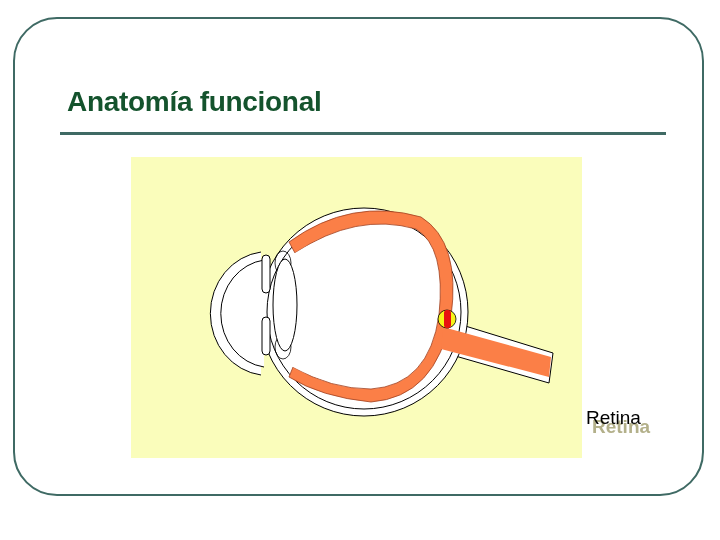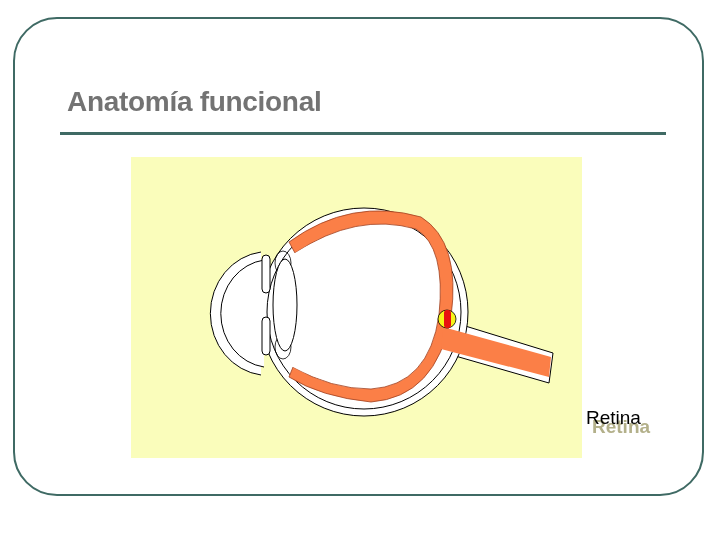--- a/index.html
+++ b/index.html
@@ -1,18 +1,18 @@
 <!DOCTYPE html>
 <html><head>
 <meta charset="utf-8">
 <style>
   html, body { margin: 0; padding: 0; }
   body { width: 720px; height: 540px; background: #ffffff; position: relative; overflow: hidden; font-family: "Liberation Sans", sans-serif; }
   .frame { position: absolute; left: 13px; top: 17px; width: 691px; height: 479px; border: 2px solid #3f6a64; border-radius: 44px; box-sizing: border-box; }
-  .title { position: absolute; left: 67px; top: 86px; font-size: 28px; font-weight: bold; color: #737373; letter-spacing: -0.3px; }
+  .title { position: absolute; left: 67px; top: 86px; font-size: 28px; font-weight: bold; color: #14532d; letter-spacing: -0.3px; }
   .rule { position: absolute; left: 60px; top: 132px; width: 606px; height: 3px; background: #3f6a64; }
   .panel { position: absolute; left: 131px; top: 157px; width: 451px; height: 301px; background: #fafdbb; }
   .panel svg { position: absolute; left: 0; top: 0; }
   .label { position: absolute; left: 586px; top: 407px; font-size: 19px; color: #000; }
   .label-shadow { position: absolute; left: 592px; top: 416px; font-size: 19px; color: #b3b08a; font-weight: bold; }
 </style>
 </head>
 <body>
 
 <div class="frame"></div>

